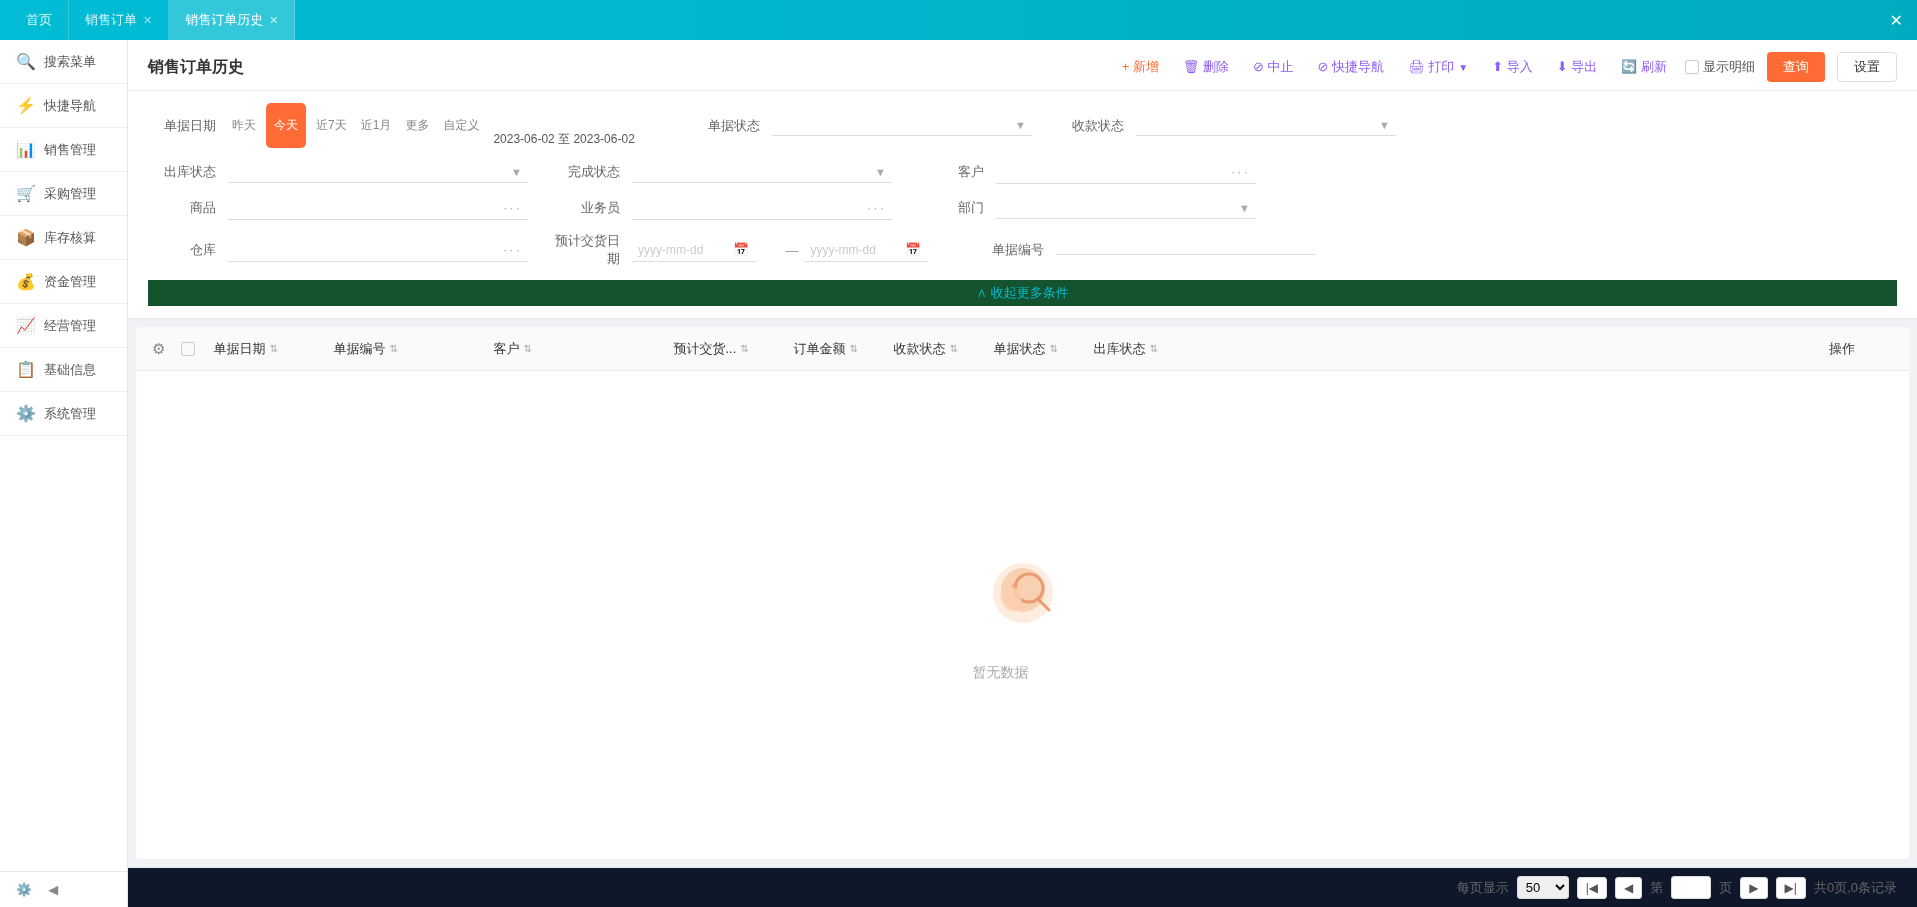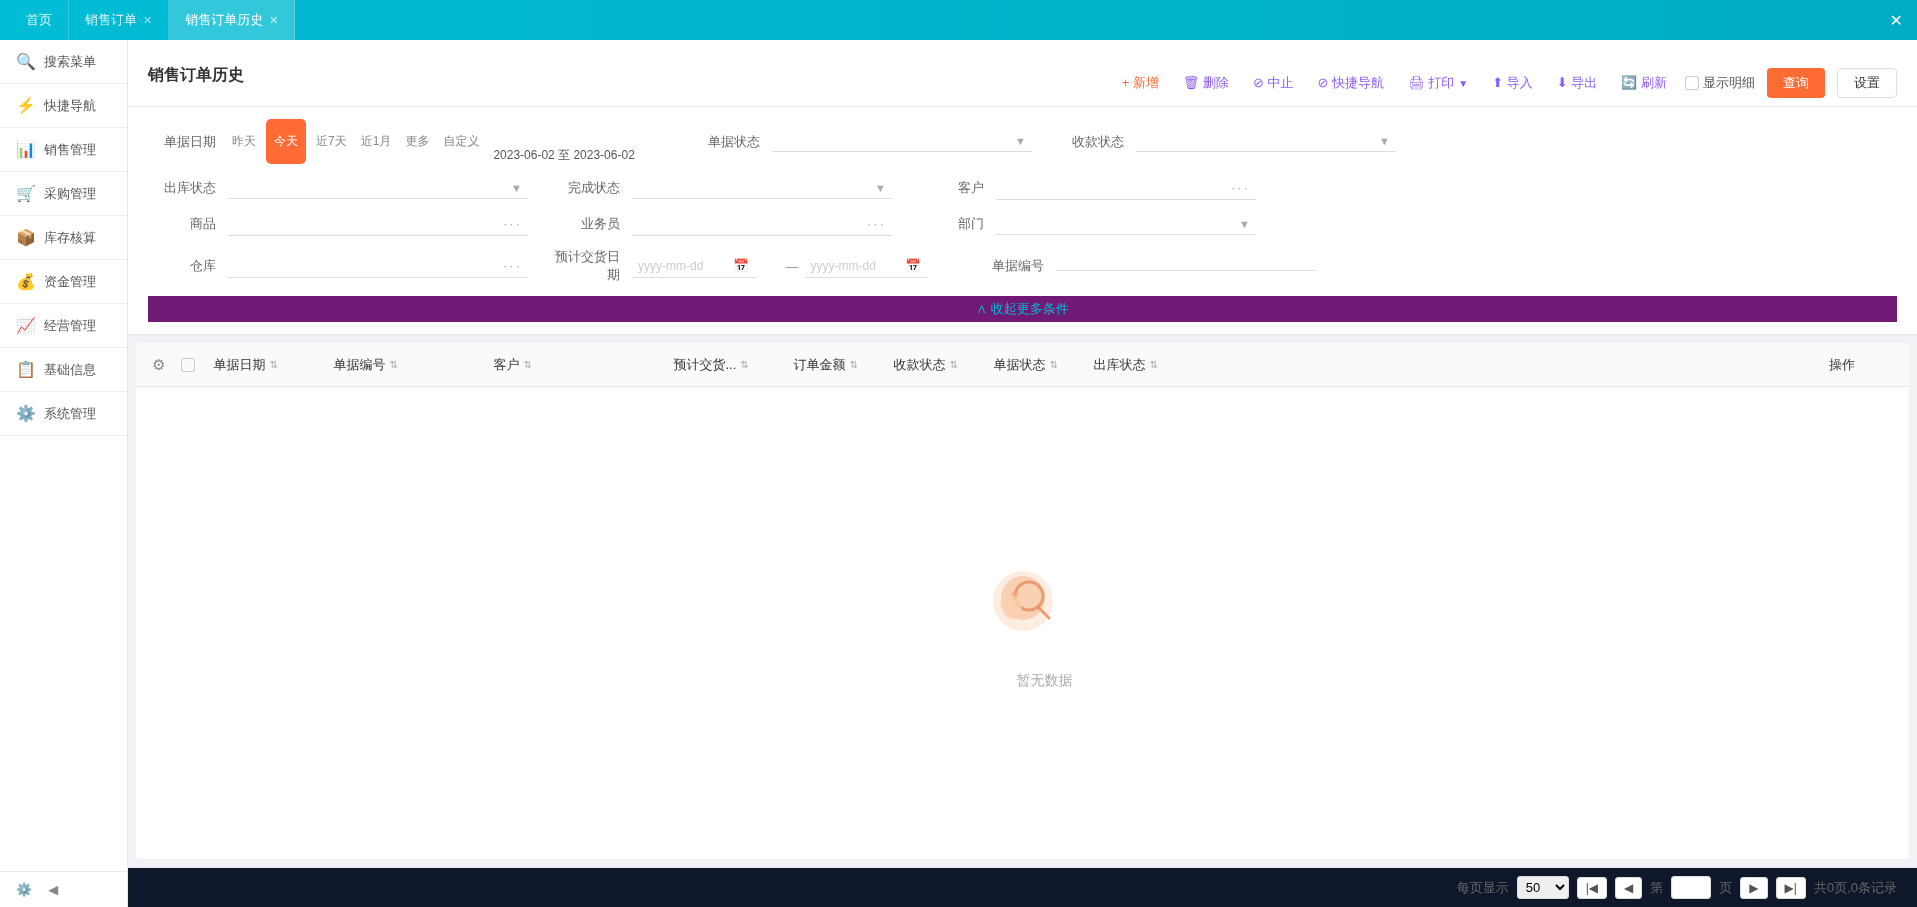--- a/index.html
+++ b/index.html
@@ -103,21 +103,20 @@
     }
     .page-title {
       font-size: 16px;
       font-weight: 600;
       color: #333;
     }
     .toolbar {
       display: flex;
       align-items: center;
       gap: 12px;
-      margin-top: 16px;
     }
     .toolbar-btn {
       display: flex;
       align-items: center;
       gap: 4px;
       cursor: pointer;
       color: #8b5cf6;
       font-size: 13px;
       padding: 4px 6px;
       border-radius: 3px;
@@ -210,21 +209,21 @@
     }
 
     
     .collapse-row {
       display: flex;
       justify-content: center;
       padding: 4px;
       color: #00bcd4;
       font-size: 12px;
       cursor: pointer;
-      background: #701a75;
+      background: #14532d;
       text-align: center;
     }
 
     
     .table-container {
       flex: 1;
       background: white;
       margin: 8px;
       border-radius: 4px;
       overflow: hidden;
@@ -265,21 +264,21 @@
     .table-body {
       flex: 1;
       display: flex;
       flex-direction: column;
       align-items: center;
       justify-content: center;
     }
     .empty-state {
       display: flex;
       flex-direction: column;
-      align-items: flex-end;
+      align-items: flex-start;
       gap: 16px;
     }
     .empty-icon {
       width: 100px;
       height: 100px;
     }
     .empty-text {
       color: #aaa;
       font-size: 14px;
     }

